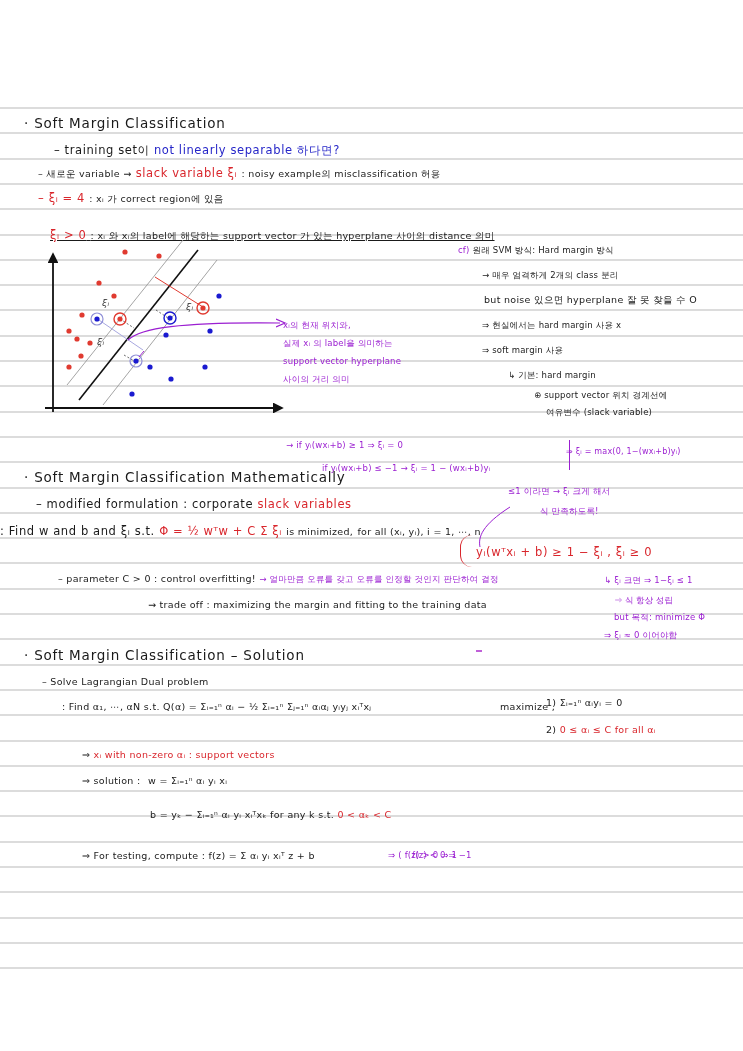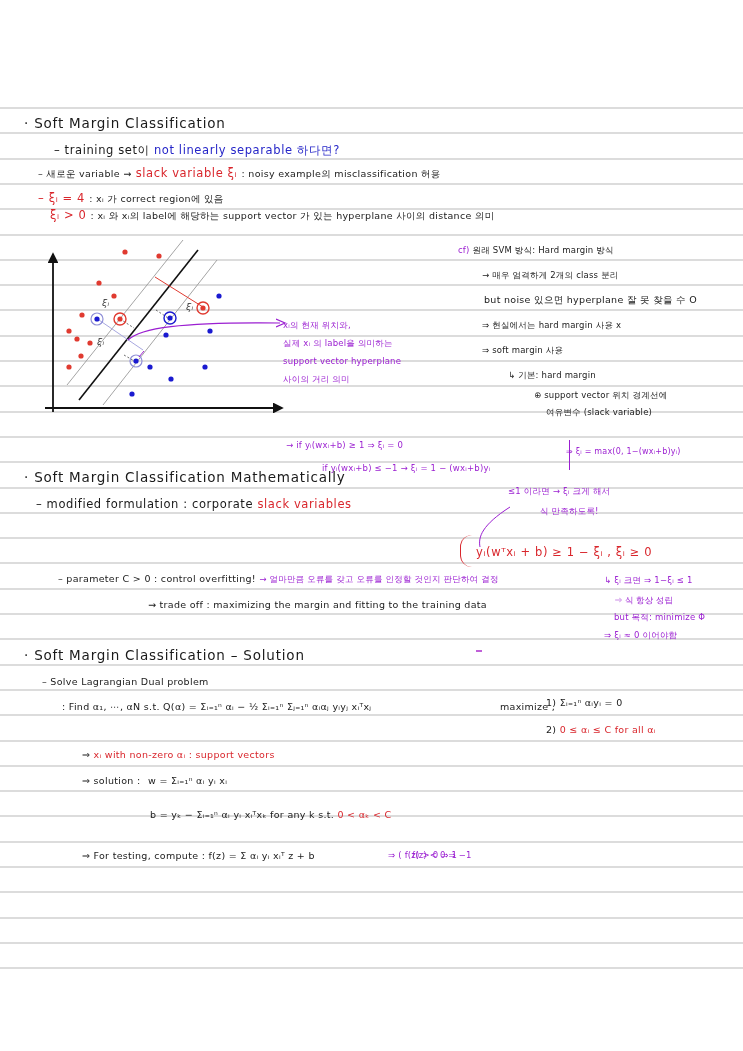--- a/index.html
+++ b/index.html
@@ -72,21 +72,21 @@
     <span class="red">slack variable ξᵢ</span>
     <span class="blk sm">: noisy example의 misclassification 허용</span>
   </div>
 
   <div class="t" style="left:38px;top:191px;">
     <span class="red">–</span>
     <span class="red">ξᵢ = 4</span>
     <span class="blk sm">: xᵢ 가 correct region에 있음</span>
   </div>
 
-  <div class="t" style="left:50px;top:208px;">
+  <div class="t" style="left:50px;top:228px;text-decoration:underline;">
     <span class="red">ξᵢ &gt; 0</span>
     <span class="blk sm">: xᵢ 와 xᵢ의 label에 해당하는 support vector 가 있는 hyperplane 사이의 distance 의미</span>
   </div>
 
   <svg style="left:40px;top:240px;" width="250" height="180" viewBox="0 0 250 180">
     <defs>
       <marker id="ah" markerWidth="6" markerHeight="6" refX="5" refY="3" orient="auto">
         <path d="M0,0 L6,3 L0,6 z" fill="#111"></path>
       </marker>
     </defs>
@@ -170,20 +170,26 @@
   <div class="t xs pur" style="left:508px;top:484px;">≤1 이라면 → ξᵢ 크게 해서</div>
   <div class="t xs pur" style="left:540px;top:504px;">식 만족하도록!</div>
 
   <div class="t h blk" style="left:24px;top:470px;">· Soft Margin Classification Mathematically</div>
 
   <div class="t" style="left:36px;top:497px;">
     <span class="blk">– modified formulation : corporate</span>
     <span class="red">slack variables</span>
   </div>
 
+  <div class="t" style="left:0px;top:524px;">
+    <span class="blk">: Find  w  and  b  and  ξᵢ  s.t.</span>
+    <span class="red">Φ = ½ wᵀw + C Σ ξᵢ</span>
+    <span class="blk sm">is minimized,</span>
+    <span class="blk sm">for  all  (xᵢ, yᵢ), i = 1, ⋯, n</span>
+  </div>
 
   <div class="t red" style="left:476px;top:545px;">yᵢ(wᵀxᵢ + b) ≥ 1 − ξᵢ ,  ξᵢ ≥ 0</div>
   <div style="position:absolute;left:460px;top:535px;width:12px;height:32px;border-left:1.5px solid #d9262c;border-radius:12px 0 0 12px;"></div>
   <svg style="left:470px;top:505px;" width="60" height="45">
     <path d="M10,42 C8,32 12,20 40,2" fill="none" stroke="#9b1fd1" stroke-width="1"></path>
   </svg>
 
   <div class="t sm" style="left:58px;top:572px;">
     <span class="blk">– parameter C &gt; 0 : control overfitting!</span>
     <span class="pur xs">→ 얼마만큼 오류를 갖고 오류를 인정할 것인지 판단하여 결정</span>

